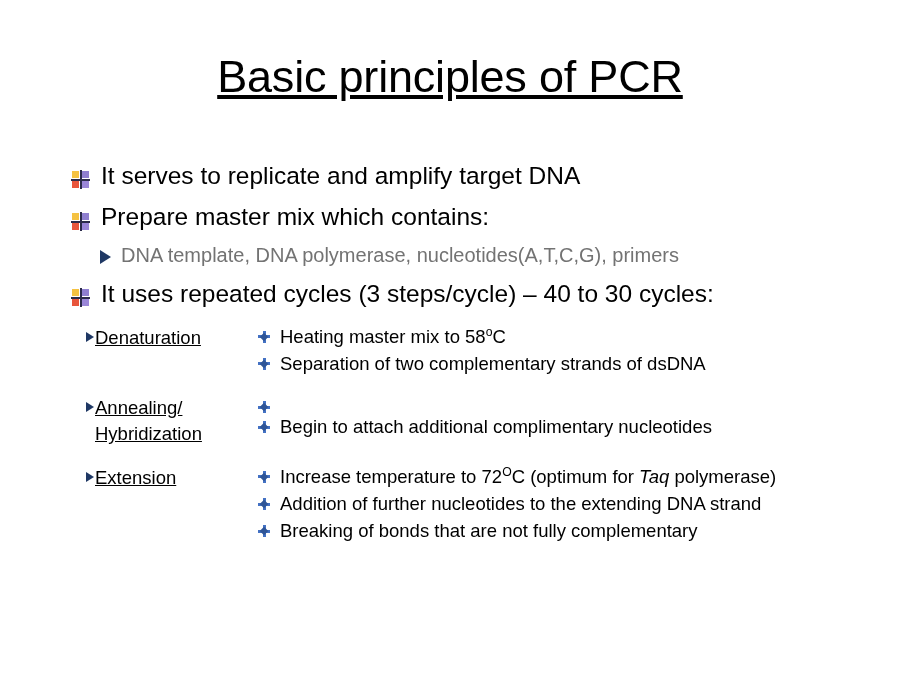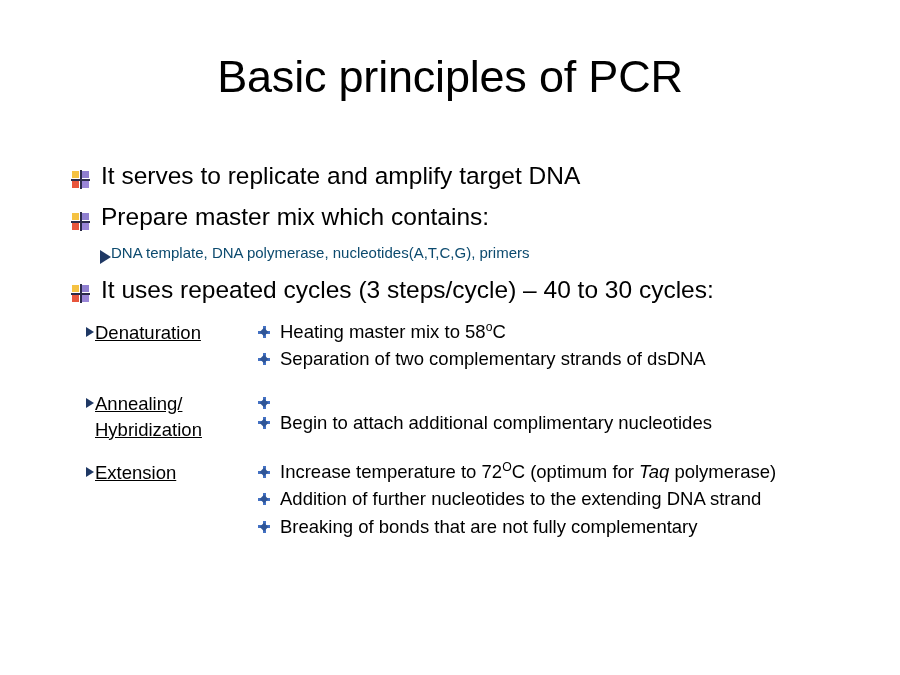--- a/index.html
+++ b/index.html
@@ -26,20 +26,21 @@
     position: absolute;
     top: 52px;
     left: 0;
     width: 900px;
     text-align: center;
     font-size: 45px;
     font-weight: 400;
     letter-spacing: -0.2px;
     color: #000000;
     line-height: 1.1;
+    text-decoration: underline;
   }
 
   
   .body {
     position: absolute;
     top: 160px;
     left: 0;
     width: 900px;
   }
 
@@ -92,24 +93,24 @@
 
   
   .l2-row {
     display: flex;
     align-items: flex-start;
     margin-left: 100px;
     margin-top: 4px;
     margin-bottom: 10px;
   }
   .l2-text {
-    font-size: 15px;
+    font-size: 20px;
     line-height: 1.28;
-    color: #0c4a6e;
-    margin-left: 0;
+    color: #737373;
+    margin-left: 10px;
     white-space: nowrap;
   }
   .tri-blue {
     width: 0; height: 0;
     flex: 0 0 auto;
     border-left: 11px solid #1f3864;
     border-top: 7px solid transparent;
     border-bottom: 7px solid transparent;
     margin-top: 7px;
   }

